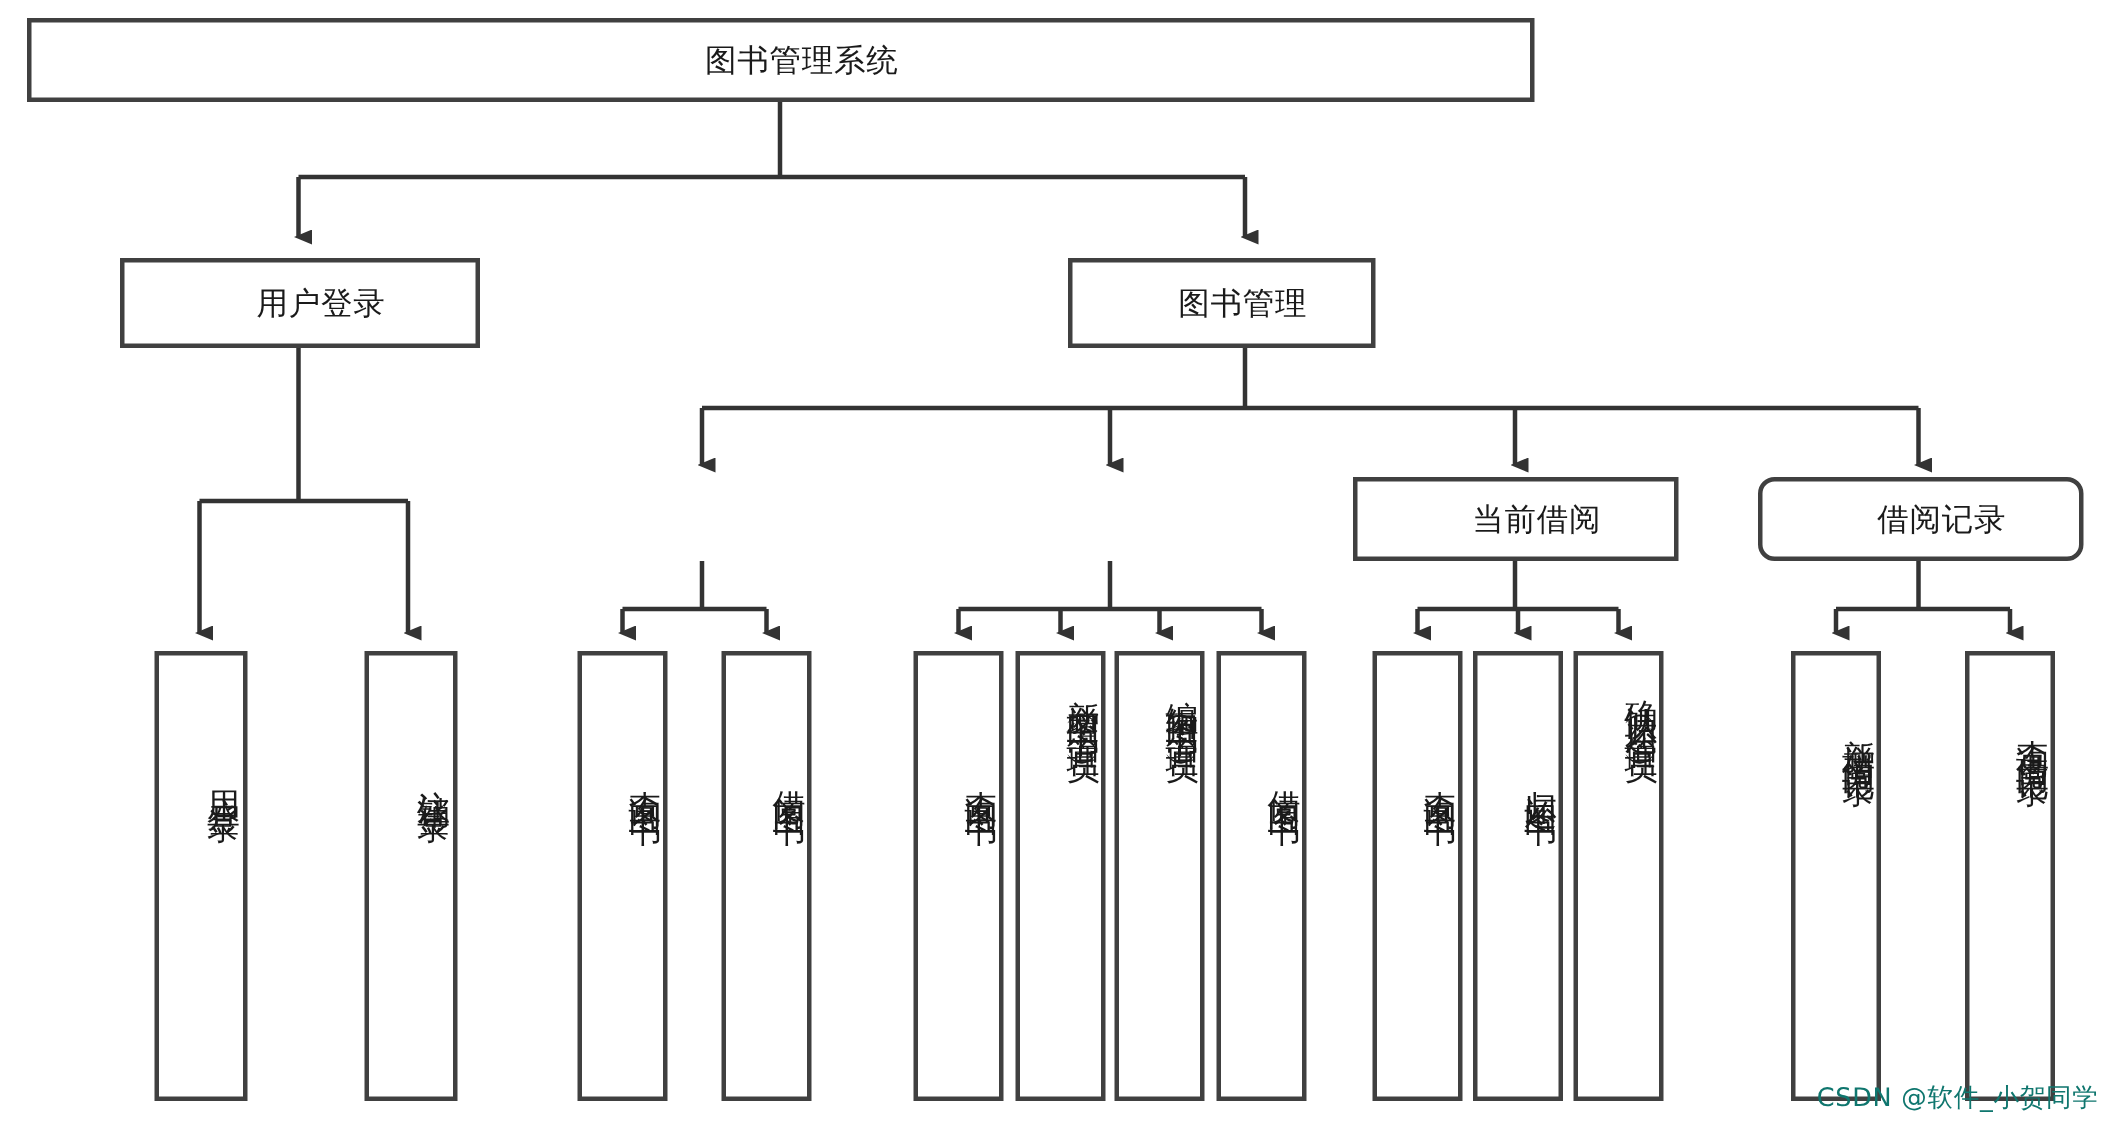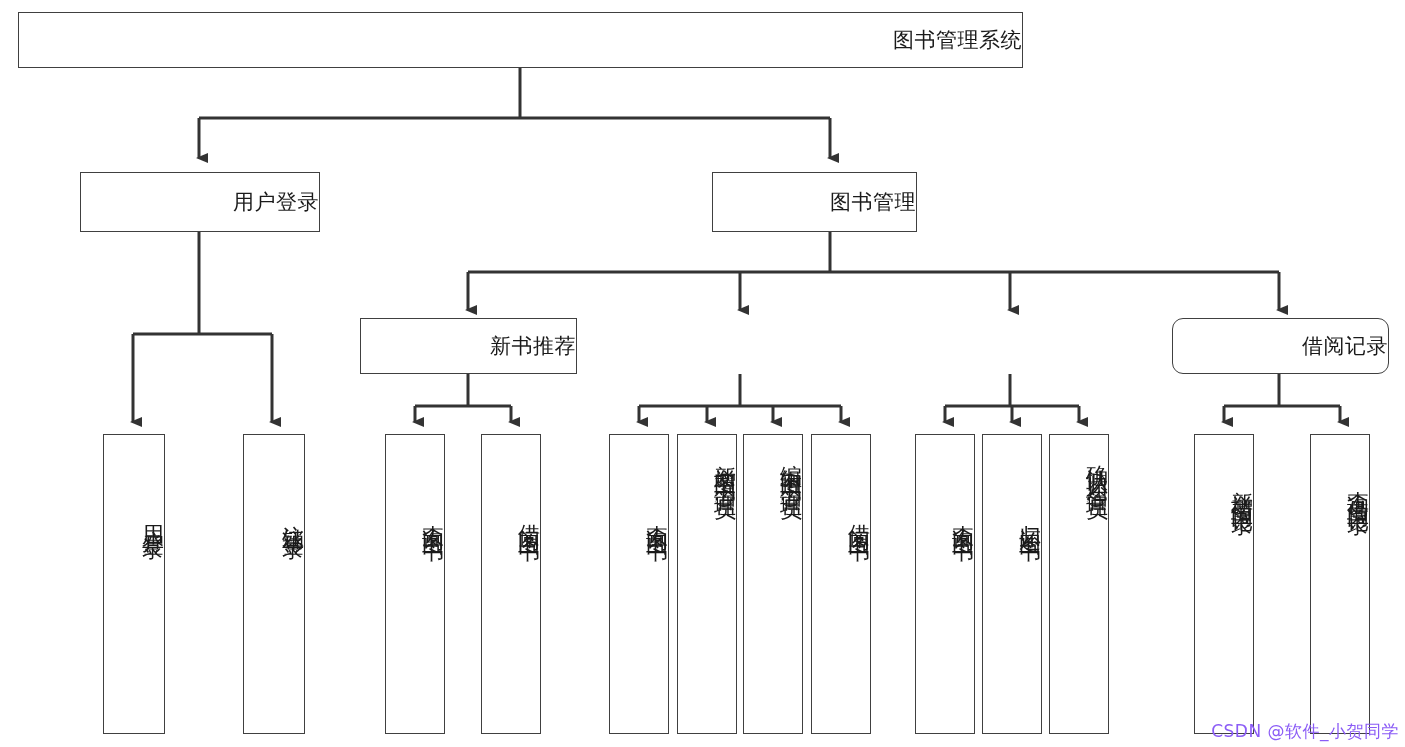--- a/index.html
+++ b/index.html
@@ -20,25 +20,25 @@
   #edges {
     position: absolute;
     left: 0;
     top: 0;
     width: 1405px;
     height: 747px;
   }
   .node {
     position: absolute;
     box-sizing: border-box;
-    border: 1px solid #404040;
+    border: 3px solid #404040;
     background: #ffffff;
     display: flex;
     align-items: center;
-    justify-content: flex-end;
+    justify-content: center;
     color: #1a1a1a;
     z-index: 2;
     padding-left: 28px;
   }
   .node .lbl {
     display: block;
     text-align: center;
     line-height: 1.08;
   }
   .h-node .lbl {
@@ -61,21 +61,21 @@
     margin-top: 60px;
   }
   .v-node.midsm .lbl {
     margin-top: 26px;
   }
   #watermark {
     position: absolute;
     right: 6px;
     bottom: 4px;
     font-size: 17px;
-    color: #8b5cf6;
+    color: #0f766e;
     white-space: nowrap;
     z-index: 5;
     letter-spacing: 0.5px;
   }
 </style>
 </head>
 <body>
 
 <div id="canvas">
 
@@ -133,22 +133,22 @@
     <span class="lbl">图书管理系统</span>
   </div>
 
   <div class="node h-node" style="left:80px; top:172px; width:240px; height:60px;">
     <span class="lbl">用户登录</span>
   </div>
   <div class="node h-node" style="left:712px; top:172px; width:205px; height:60px;">
     <span class="lbl">图书管理</span>
   </div>
 
-  <div class="node h-node" style="left:360px; top:318px; width:217px; height:56px;">
-    <span class="lbl">新书推荐</span>
+  <div class="node h-node" style="left:902px; top:318px; width:217px; height:56px;">
+    <span class="lbl">当前借阅</span>
   </div>
   <div class="node h-node" style="left:1172px; top:318px; width:217px; height:56px;border-radius:11px;">
     <span class="lbl">借阅记录</span>
   </div>
 
   <div class="node v-node mid" style="left:103px; top:434px; width:62px; height:300px;">
     <span class="lbl">用户登录</span>
   </div>
   <div class="node v-node mid" style="left:243px; top:434px; width:62px; height:300px;">
     <span class="lbl">注销登录</span>

